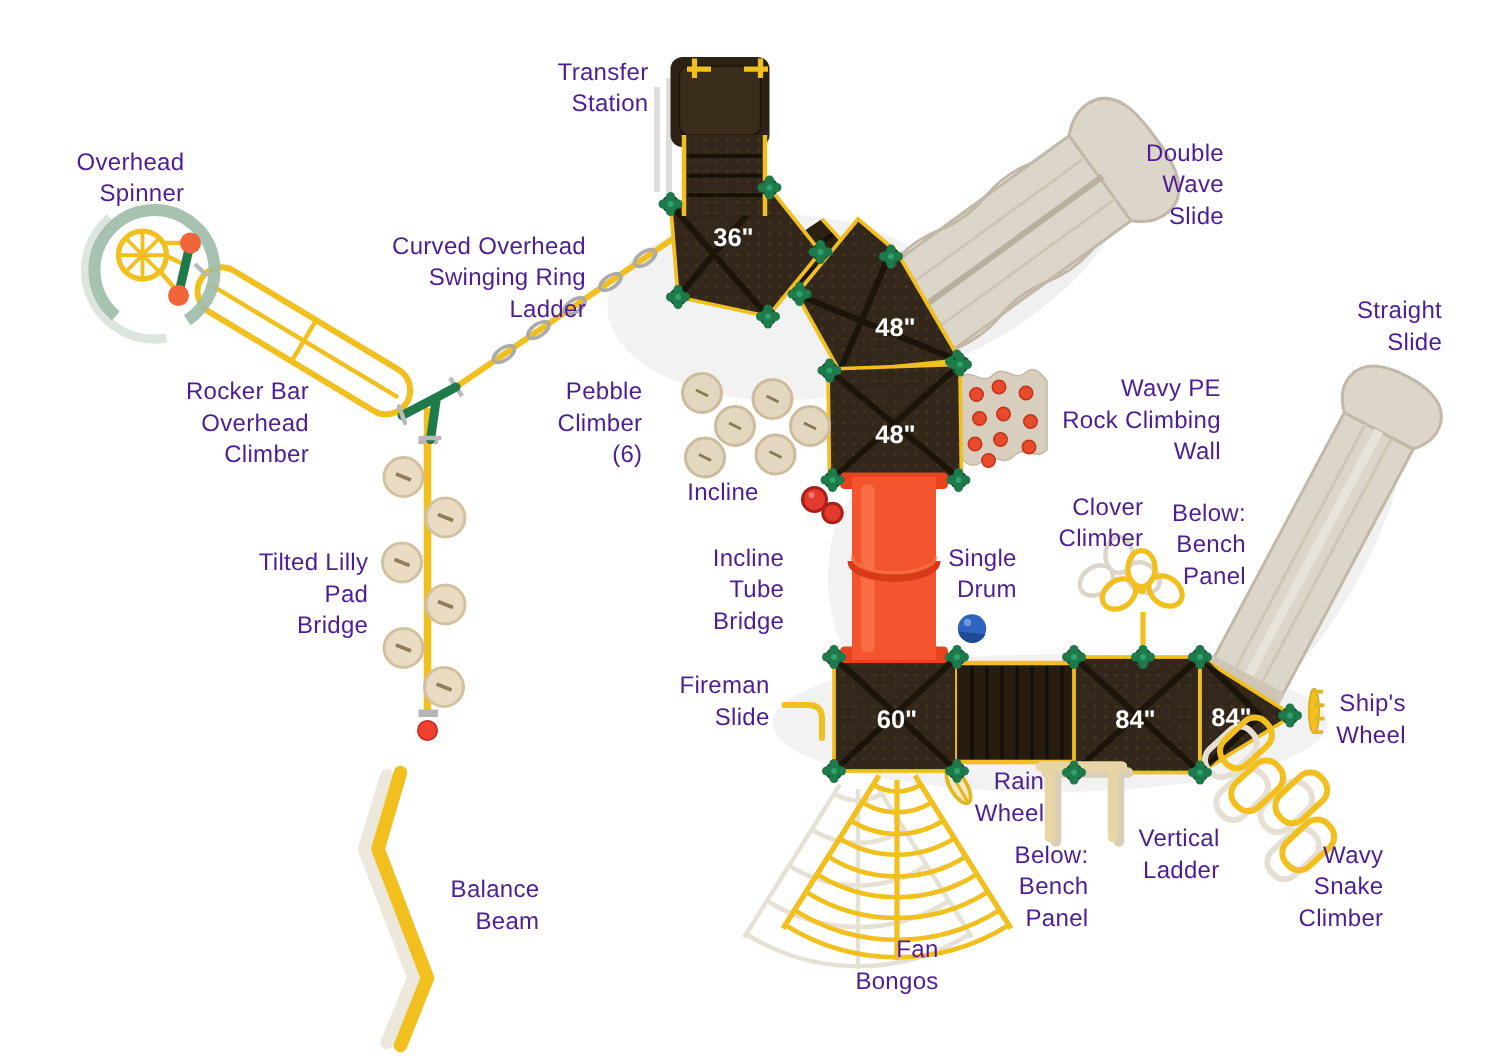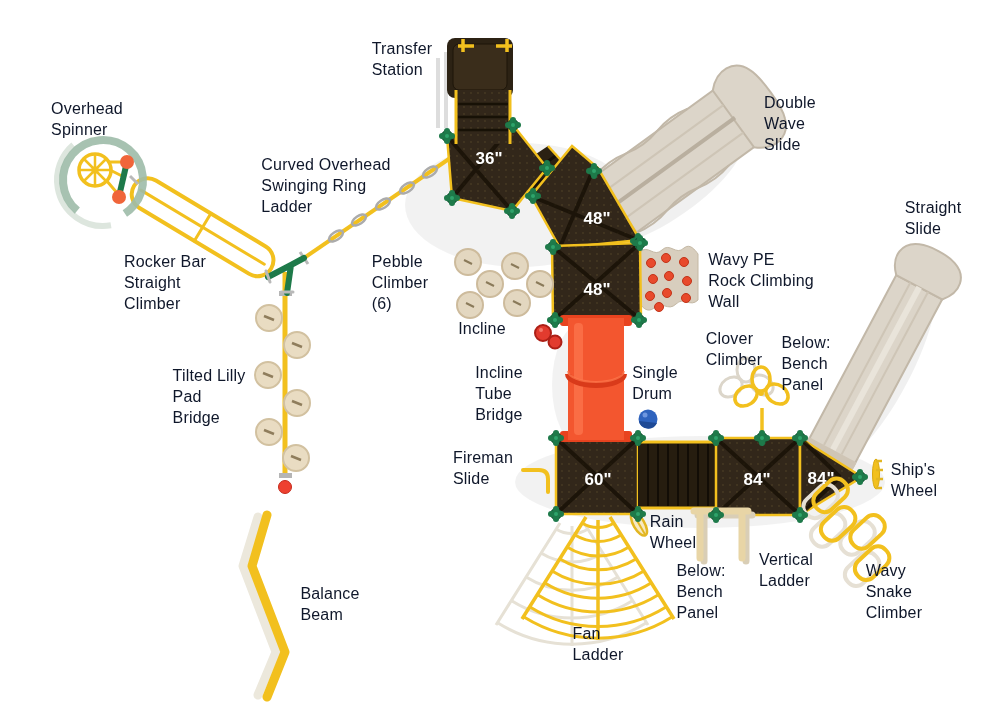--- a/index.html
+++ b/index.html
@@ -3,22 +3,22 @@
 <meta charset="utf-8">
 <style>
   html,body { margin:0; padding:0; background:#ffffff; }
   #canvas {
     position:relative; width:1000px; height:707px; background:#ffffff;
     overflow:hidden; font-family:"Liberation Sans", sans-serif;
   }
   #scene { position:absolute; left:0; top:0; }
   .lbl {
     position:absolute; transform:translateX(-50%);
-    text-align:left; font:16px/1.32 "Liberation Sans", sans-serif;
-    color:#0f172a; white-space:pre-line; letter-spacing:0.2px;
+    text-align:right; font:16px/1.32 "Liberation Sans", sans-serif;
+    color:#4c1d95; white-space:pre-line; letter-spacing:0.2px;
   }
   svg text.decklbl {
     font:bold 17px "Liberation Sans", sans-serif;
     fill:#ffffff; text-anchor:middle;
   }
 </style>
 </head>
 <body>
 
 <div id="canvas">
@@ -347,21 +347,21 @@
 Spinner</div>
 <div class="lbl" style="left:326px; top:154px">Curved Overhead
 Swinging Ring
 Ladder</div>
 <div class="lbl" style="left:790px; top:92px">Double
 Wave
 Slide</div>
 <div class="lbl" style="left:933px; top:197px">Straight
 Slide</div>
 <div class="lbl" style="left:165px; top:251px">Rocker Bar
-Straight
+Overhead
 Climber</div>
 <div class="lbl" style="left:400px; top:251px">Pebble
 Climber
 (6)</div>
 <div class="lbl" style="left:761px; top:249px">Wavy PE
 Rock Climbing
 Wall</div>
 <div class="lbl" style="left:482px; top:318px">Incline</div>
 <div class="lbl" style="left:734px; top:328px">Clover
 Climber</div>
@@ -386,15 +386,15 @@
 Bench
 Panel</div>
 <div class="lbl" style="left:786px; top:549px">Vertical
 Ladder</div>
 <div class="lbl" style="left:894px; top:560px">Wavy
 Snake
 Climber</div>
 <div class="lbl" style="left:330px; top:583px">Balance
 Beam</div>
 <div class="lbl" style="left:598px; top:623px">Fan
-Ladder</div>
+Bongos</div>
 
 </div>
 
 </body></html>

